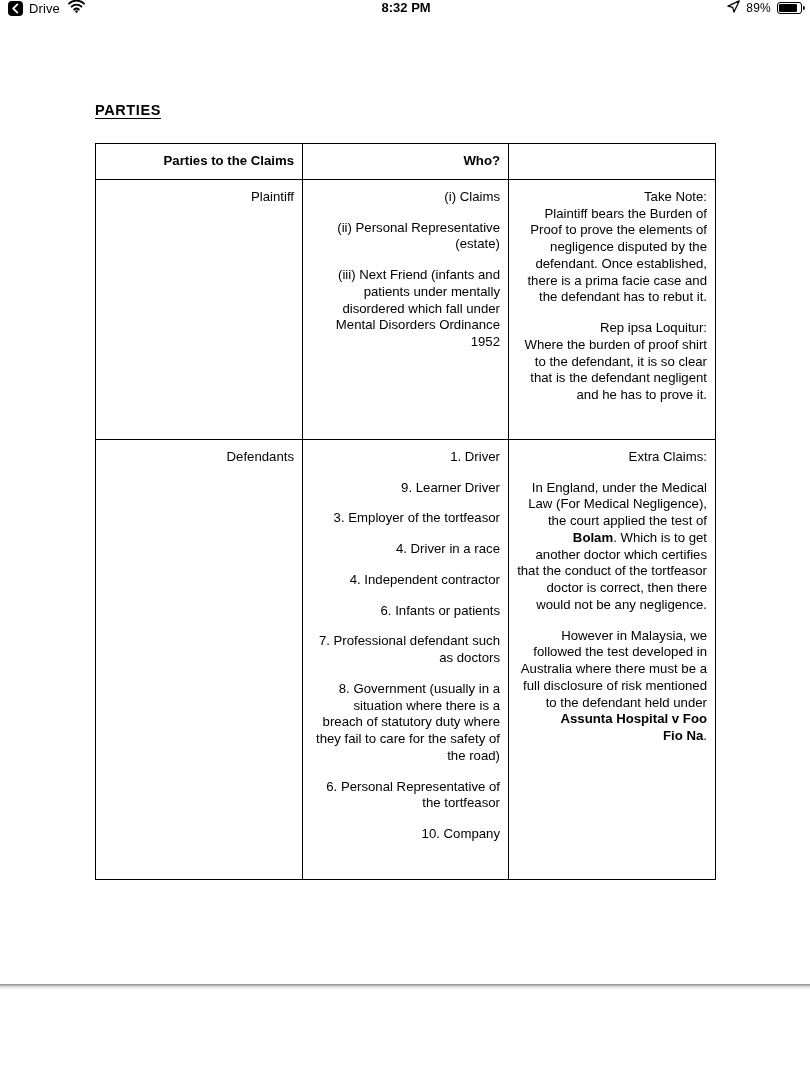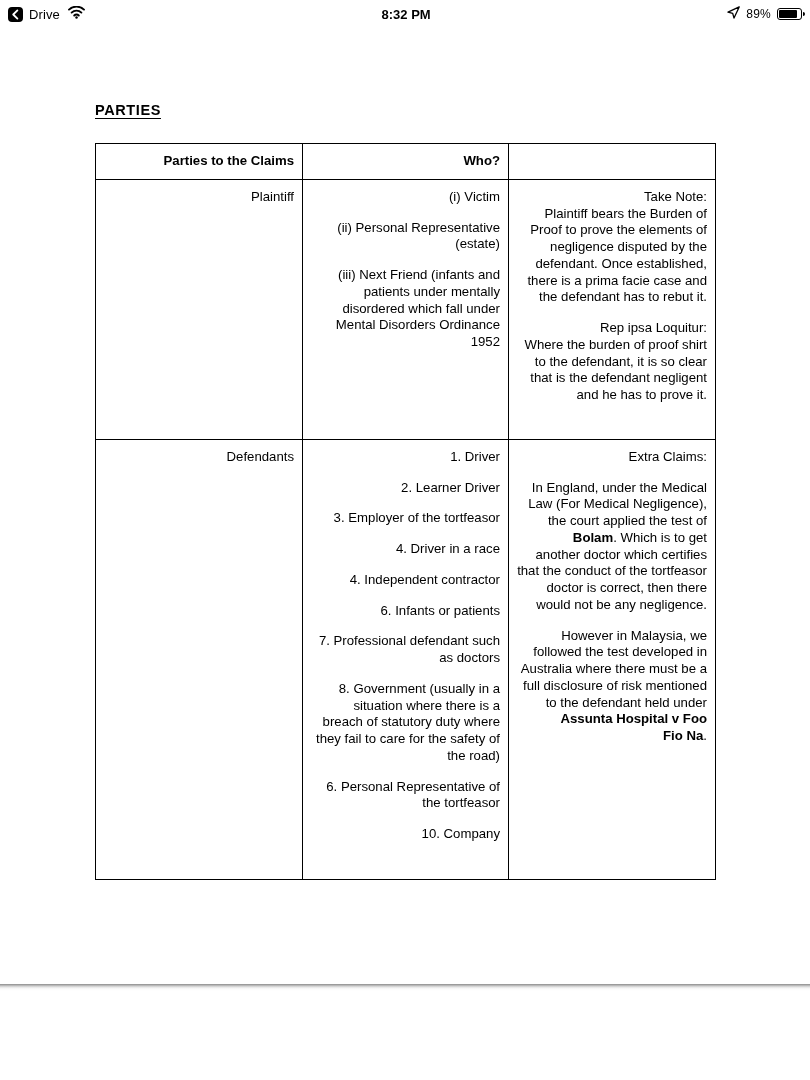--- a/index.html
+++ b/index.html
@@ -16,21 +16,21 @@
     overflow: hidden;
   }
 
   
   .status-bar {
     position: absolute;
     top: 0; left: 0;
     width: 810px;
     height: 22px;
     display: flex;
-    align-items: flex-end;
+    align-items: flex-start;
     justify-content: space-between;
     padding: 0 8px;
     box-sizing: border-box;
     font-size: 13px;
     font-weight: 600;
     background: #ffffff;
   }
   .status-left, .status-right {
     display: flex;
     align-items: center;
@@ -189,21 +189,21 @@
         <th>Who?</th>
         <th></th>
       </tr>
     </thead>
     <tbody>
 
       <tr class="row-plaintiff">
         <td>Plaintiff</td>
 
         <td>
-          <p class="cell-block">(i) Victim</p>
+          <p class="cell-block">(i) Claims</p>
           <p class="cell-block">(ii) Personal Representative (estate)</p>
           <p class="cell-block">(iii) Next Friend (infants and patients under mentally disordered which fall under Mental Disorders Ordinance 1952</p>
         </td>
 
         <td>
           <p class="cell-block">
             <span>Take Note:</span><br>
             <span>Plaintiff bears the Burden of Proof to prove the elements of negligence disputed by the defendant. Once established, there is a prima facie case and the defendant has to rebut it.</span>
           </p>
           <p class="cell-block">
@@ -211,21 +211,21 @@
             <span>Where the burden of proof shirt to the defendant, it is so clear that is the defendant negligent and he has to prove it.</span>
           </p>
         </td>
       </tr>
 
       <tr class="row-defendants row-divider">
         <td>Defendants</td>
 
         <td>
           <p class="cell-block">1. Driver</p>
-          <p class="cell-block">2. Learner Driver</p>
+          <p class="cell-block">9. Learner Driver</p>
           <p class="cell-block">3. Employer of the tortfeasor</p>
           <p class="cell-block">4. Driver in a race</p>
           <p class="cell-block">4. Independent contractor</p>
           <p class="cell-block">6. Infants or patients</p>
           <p class="cell-block">7. Professional defendant such as doctors</p>
           <p class="cell-block">8. Government (usually in a situation where there is a breach of statutory duty where they fail to care for the safety of the road)</p>
           <p class="cell-block">6. Personal Representative of the tortfeasor</p>
           <p class="cell-block">10. Company</p>
         </td>
 

